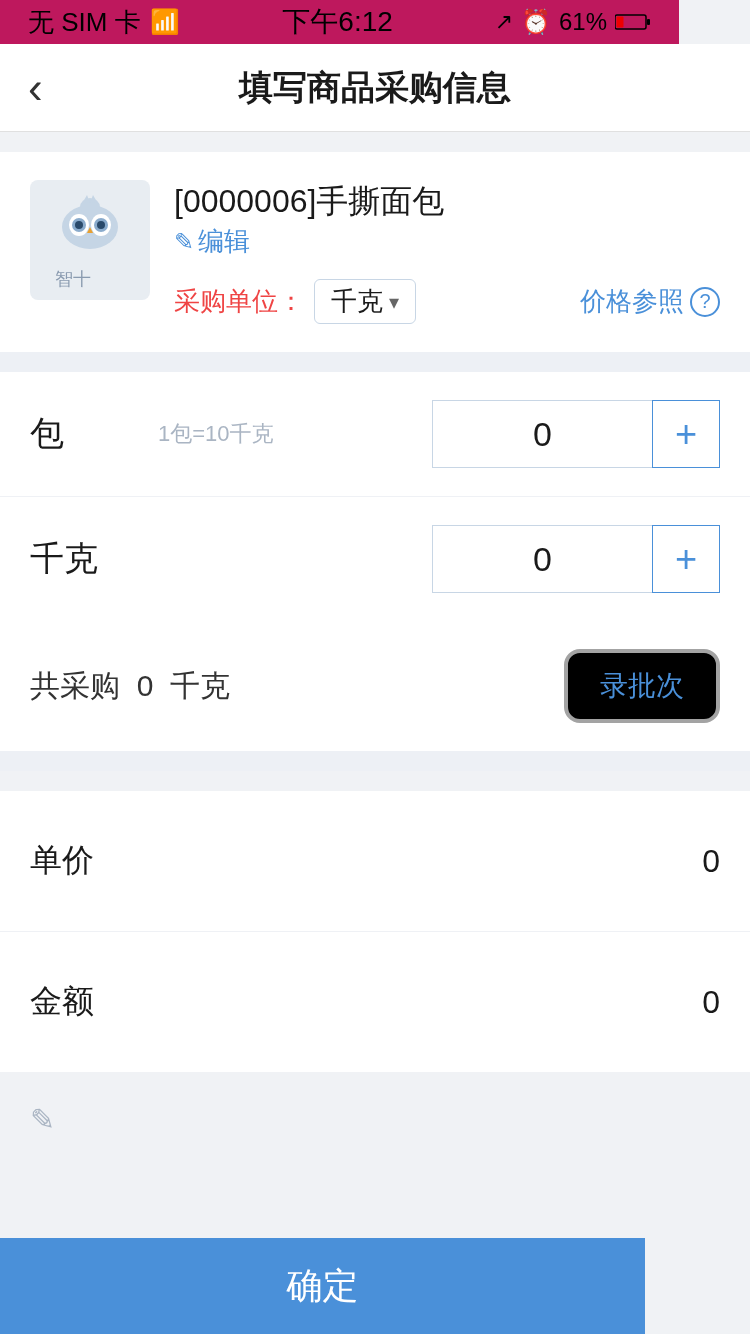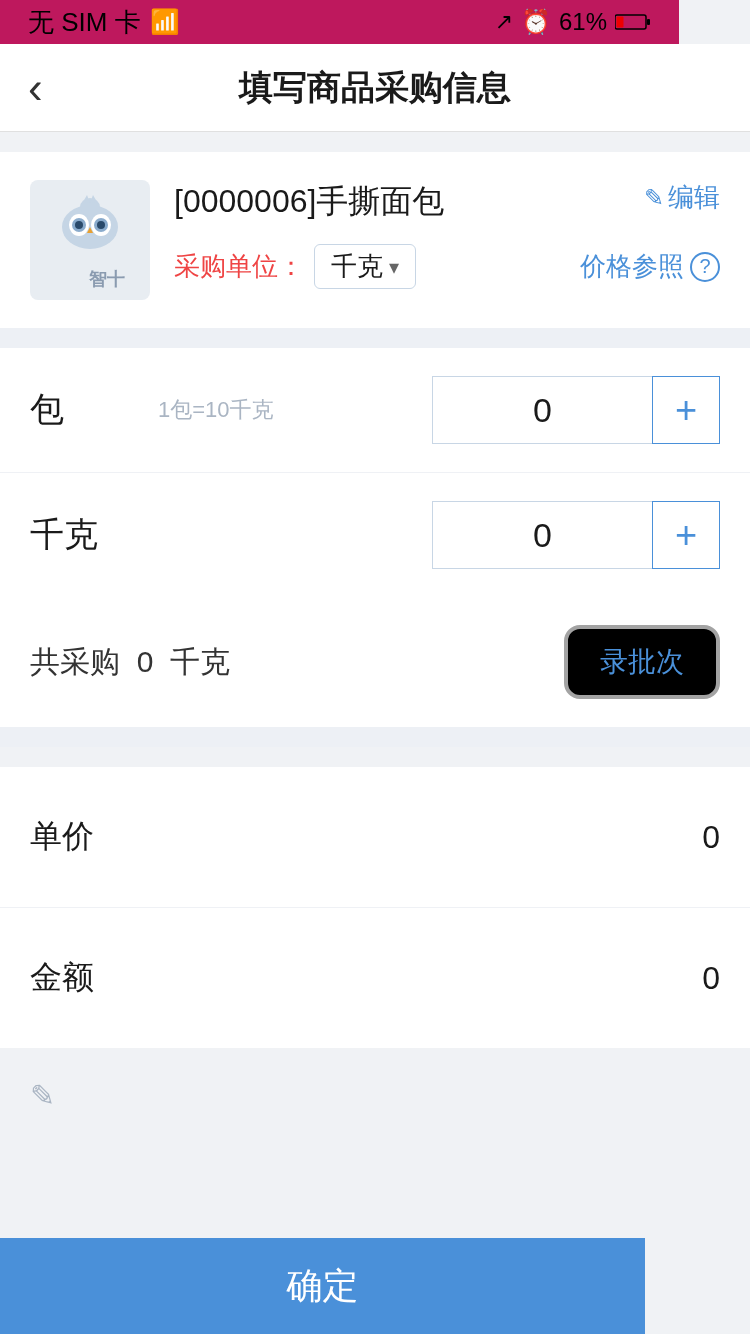--- a/index.html
+++ b/index.html
@@ -85,37 +85,37 @@
       background: #e8edf2;
       border-radius: 8px;
       display: flex;
       align-items: center;
       justify-content: center;
       flex-shrink: 0;
     }
     .product-image-inner {
       display: flex;
       flex-direction: column;
-      align-items: flex-end;
+      align-items: flex-start;
       color: #8a9bb0;
       font-size: 50px;
-      font-weight: bold;
     }
     .product-image-label {
       font-size: 18px;
       color: #8a9bb0;
       margin-top: 4px;
     }
     .product-info {
       flex: 1;
     }
     .product-header {
       display: flex;
       justify-content: space-between;
       align-items: flex-start;
+      flex-direction: column;
     }
     .product-name {
       font-size: 32px;
       color: #1a1a1a;
       font-weight: 500;
     }
     .edit-link {
       font-size: 26px;
       color: #4a90d9;
       display: flex;
@@ -334,20 +334,21 @@
 </head>
 <body>
 
 <div class="page-wrapper">
 
   <div class="status-bar">
     <div class="status-left">
       <span>无 SIM 卡</span>
       <span class="wifi-icon">📶</span>
     </div>
+    <div class="status-center">下午6:12</div>
     <div class="status-right">
       <span style="font-size:22px;">↗</span>
       <span>⏰</span>
       <span>61%</span>
       <span style="display:inline-flex;align-items:center;">
         <svg width="36" height="18" viewBox="0 0 36 18">
           <rect x="0" y="2" width="31" height="14" rx="2" ry="2" stroke="#000" stroke-width="1.5" fill="none"></rect>
           <rect x="32" y="6" width="3" height="6" rx="1" fill="#000"></rect>
           <rect x="1.5" y="3.5" width="7" height="11" rx="1" fill="#e00"></rect>
         </svg>

